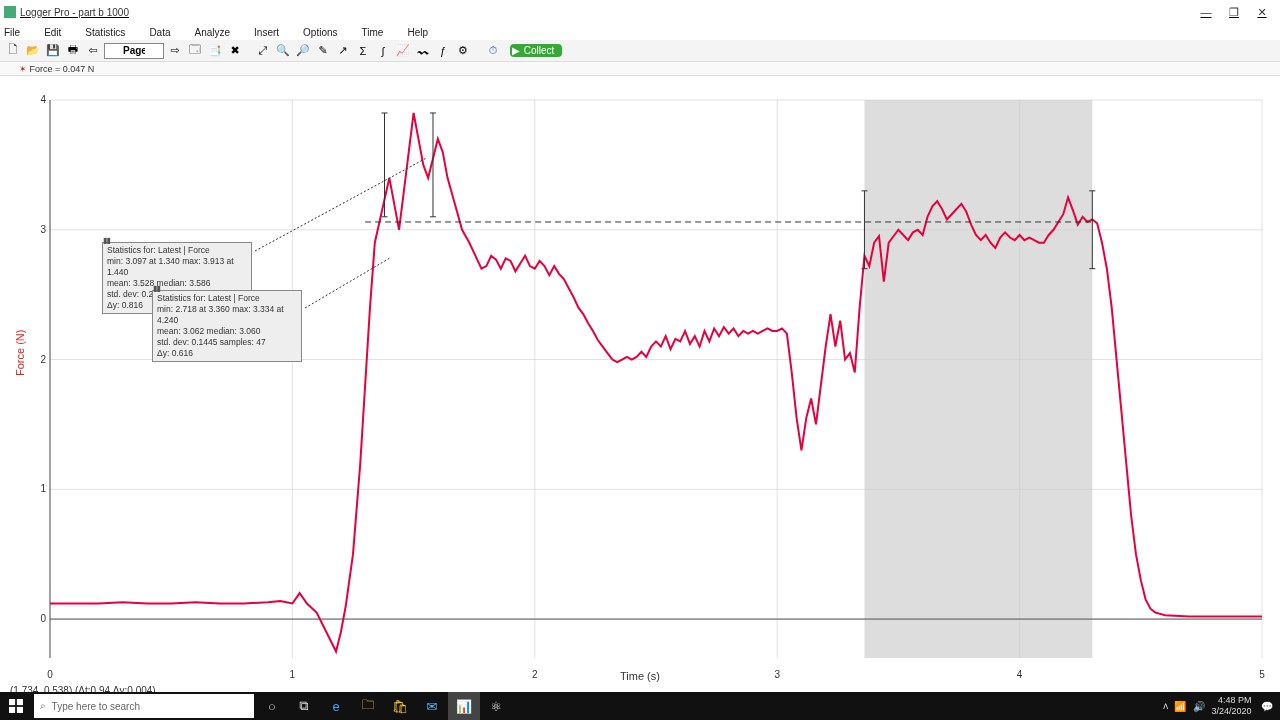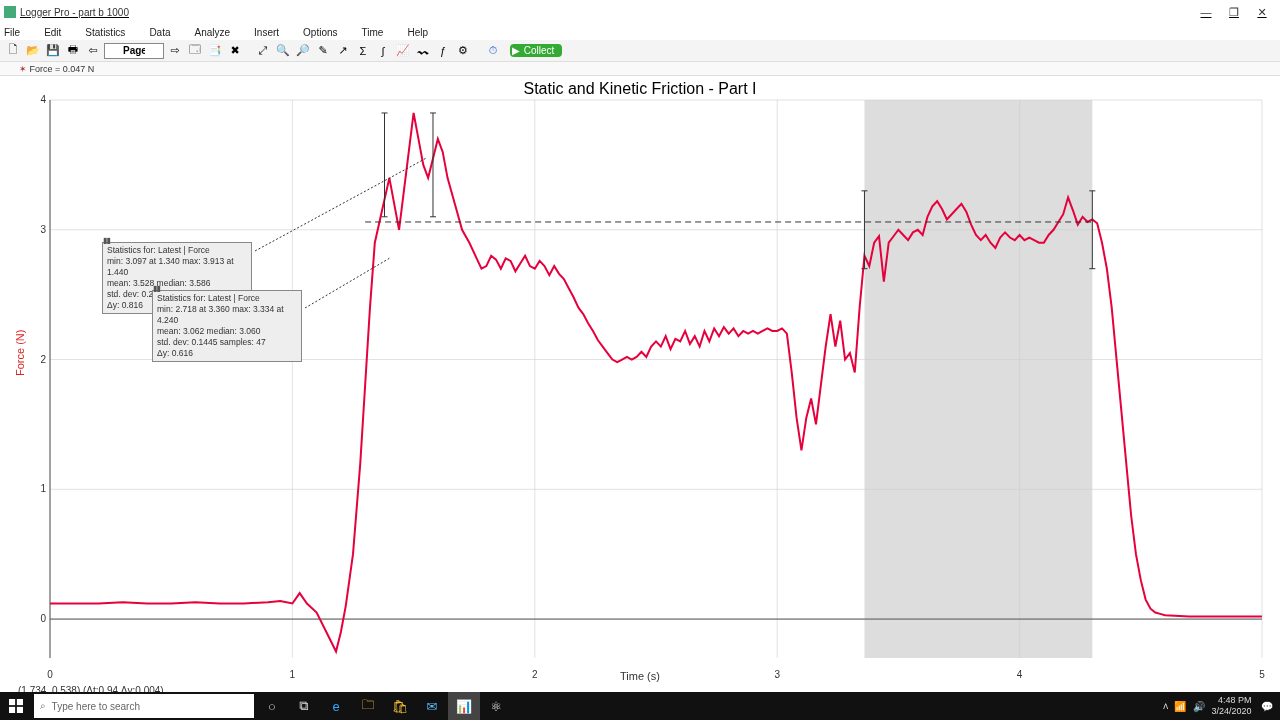--- a/index.html
+++ b/index.html
@@ -40,21 +40,21 @@
   
   .ytick, .xtick { position: absolute; font-size: 10px; color: #333; }
   .ytick { left: 34px; text-align: right; width: 12px; }
   .xtick { bottom: 18px; transform: translateX(-50%); }
 
   
   .statsbox { position: absolute; background: #eee; border: 1px solid #888; font-size: 8.5px; line-height: 11px; padding: 2px 4px; color: #333; }
   .statsbox .grip { position: absolute; top: -8px; left: 0; font-size: 8px; color: #555; letter-spacing: -1px; }
 
   
-  .coord { position: absolute; left: 18px; bottom: 2px; font-size: 10px; color: #333; }
+  .coord { position: absolute; left: 10px; bottom: 2px; font-size: 10px; color: #333; }
 
   
   .taskbar { position: absolute; bottom: 0; left: 0; right: 0; height: 28px; background: #111; display: flex; align-items: center; color: #ddd; font-size: 10px; }
   .start { width: 32px; height: 28px; display: flex; align-items: center; justify-content: center; background: #111; }
   .start svg { width: 14px; height: 14px; }
   .search { flex: 0 0 220px; height: 24px; background: #fff; display: flex; align-items: center; color: #666; padding: 0 6px; gap: 6px; margin: 0 2px; }
   .tbicon { width: 32px; height: 28px; display: flex; align-items: center; justify-content: center; font-size: 13px; }
   .tray { margin-left: auto; display: flex; align-items: center; gap: 6px; padding: 0 6px; }
   .clock { text-align: right; line-height: 11px; font-size: 9px; padding-right:4px;}
 </style>
@@ -107,21 +107,20 @@
   <div style="width:8px"></div>
   <div class="tbtn" style="color:#36c">⏱</div>
   <div class="collect">
       <span>Collect</span>
     </div>
 </div>
 
 <div class="sensor">Force = 0.047 N</div>
 
 <div class="graph-wrap">
-  <div class="chart-title">Static and Kinetic Friction - Part I</div>
   <div class="ylabel">Force (N)</div>
   <div class="xlabel">Time (s)</div>
 
   <svg class="chart" id="chartsvg" width="1280" height="622">
       <rect x="864.4639999999999" y="24" width="227.856" height="558" fill="#ddd"></rect>
       <line x1="50" x2="50" y1="24" y2="582" stroke="#ccc" stroke-width="0.6"></line>
       <line x1="292.4" x2="292.4" y1="24" y2="582" stroke="#ccc" stroke-width="0.6"></line>
       <line x1="534.8" x2="534.8" y1="24" y2="582" stroke="#ccc" stroke-width="0.6"></line>
       <line x1="777.1999999999999" x2="777.1999999999999" y1="24" y2="582" stroke="#ccc" stroke-width="0.6"></line>
       <line x1="1019.6" x2="1019.6" y1="24" y2="582" stroke="#ccc" stroke-width="0.6"></line>

